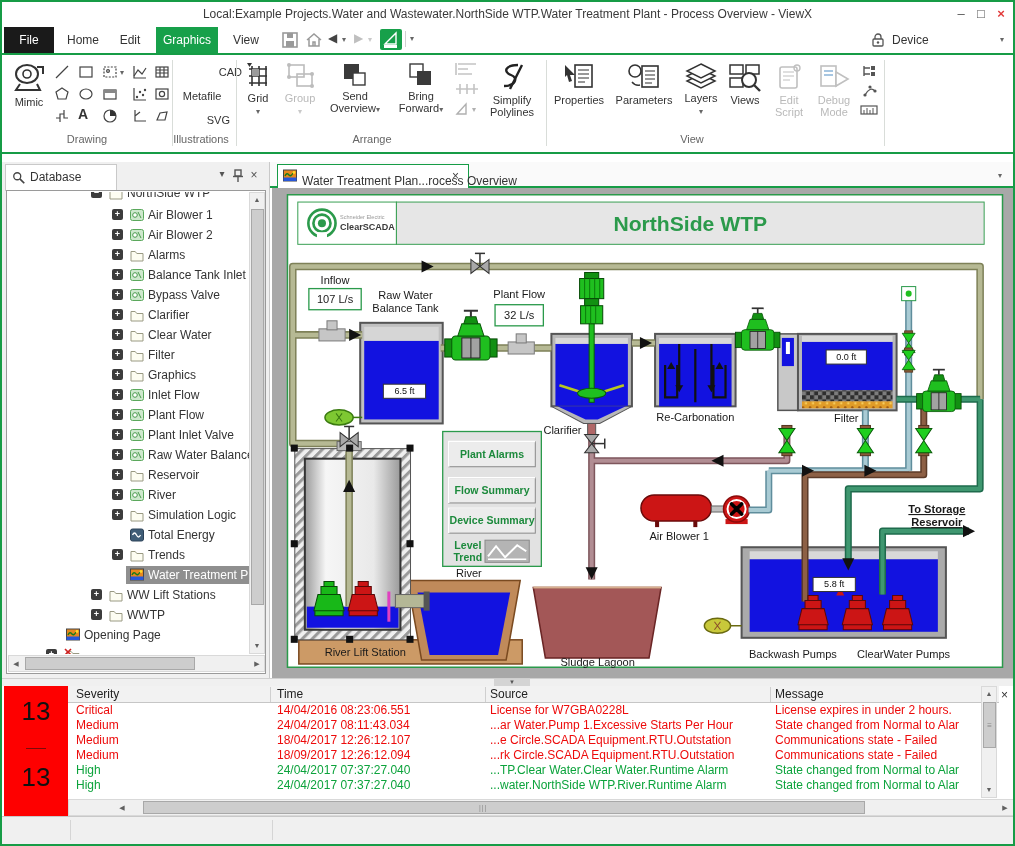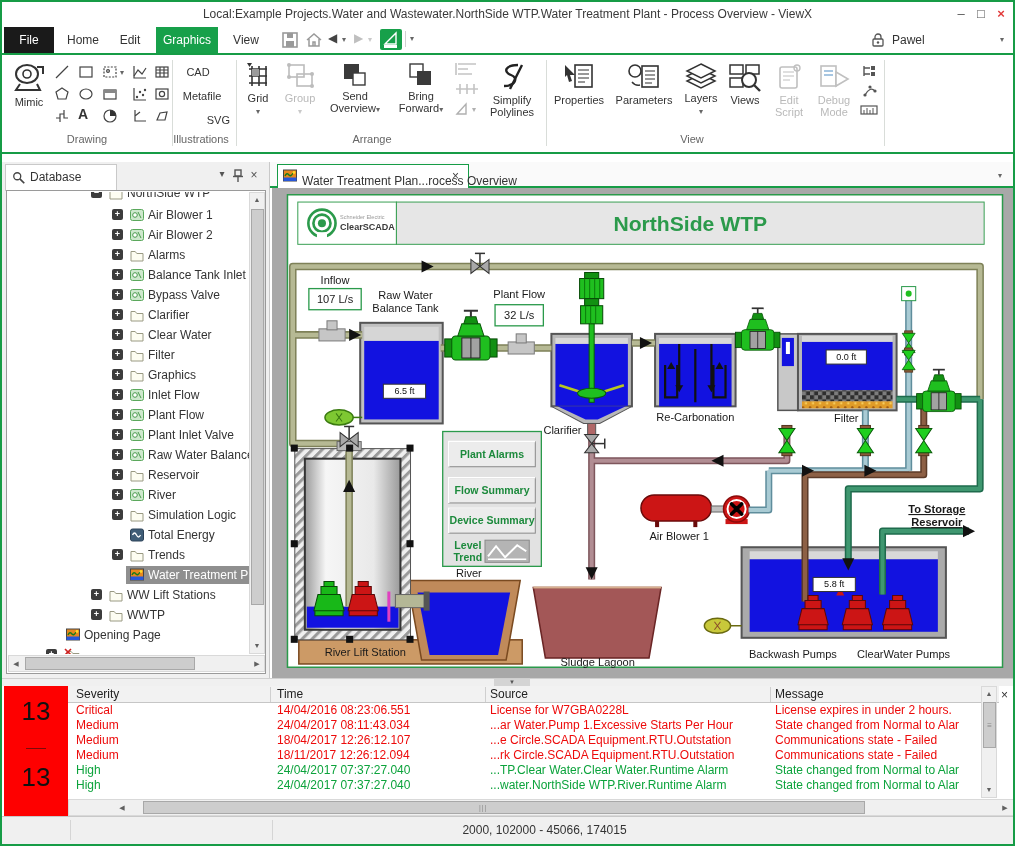--- a/index.html
+++ b/index.html
@@ -132,21 +132,21 @@
       </svg>
   </div>
   <div class="abs" style="left:403px;top:29px;width:1px;height:16px;background:#d0d0d0"></div>
   <div class="abs caret" style="left:408px;top:32px">▾</div>
 
   <svg class="abs" style="left:868px;top:30px;width:16px;height:16px" viewBox="0 0 16 16">
       <rect x="3" y="7" width="10" height="7" rx="1" fill="#fff" stroke="#555" stroke-width="1.3"></rect>
       <path d="M5,7 V5 a3,3 0 0 1 6,0 V7" fill="none" stroke="#555" stroke-width="1.3"></path>
       <circle cx="8" cy="10.5" r="1.2" fill="#555"></circle>
     </svg>
-  <div class="abs" style="left:890px;top:31px;font-size:12px;color:#333">Pawel</div>
+  <div class="abs" style="left:890px;top:31px;font-size:12px;color:#333">Device</div>
   <div class="abs caret" style="left:998px;top:33px">▾</div>
 
   <div id="ribbon" class="abs"></div>
 
   <div class="rbtn abs" style="left:6px;width:42px">
     <svg class="ric" width="34" height="32" viewBox="0 0 34 32">
         <ellipse cx="15" cy="12" rx="11" ry="9" fill="#fff" stroke="#333" stroke-width="2"></ellipse>
         <circle cx="15" cy="12" r="4" fill="none" stroke="#333" stroke-width="1.6"></circle>
         <path d="M25,5 h6 v7" fill="none" stroke="#333" stroke-width="2"></path>
         <path d="M8,22 l-4,6 h24 l-3,-6" fill="none" stroke="#333" stroke-width="2"></path>
@@ -204,21 +204,21 @@
     </svg>
   <svg class="abs" style="left:130px;top:106px" width="16" height="16">
       <path class="sic" d="M3,2 V13 H14 M3,8 L8,4"></path>
     </svg>
   <svg class="abs" style="left:152px;top:106px" width="16" height="16">
       <polygon class="sic" points="3,12 6,5 13,4 11,12"></polygon>
     </svg>
   <div class="rglabel abs" style="left:30px;width:110px">Drawing</div>
   <div class="rsep abs" style="left:170px"></div>
 
-  <div class="abs tinytxt" style="left:168px;top:64px;width:56px;text-align:center">CAD</div>
+  <div class="abs tinytxt" style="left:184px;top:64px;width:56px;text-align:right">CAD</div>
   <div class="abs tinytxt" style="left:172px;top:88px;width:56px;text-align:center">Metafile</div>
   <div class="abs tinytxt" style="left:172px;top:112px;width:56px;text-align:right">SVG</div>
   <div class="rglabel abs" style="left:166px;width:66px">Illustrations</div>
   <div class="rsep abs" style="left:234px"></div>
 
   <div class="rbtn abs" style="left:238px;width:36px">
     <svg class="ric" width="26" height="28" viewBox="0 0 26 28">
         <path d="M4,7 H22 M4,14 H22 M4,21 H22 M7,4 V24 M14,4 V24 M21,4 V24" stroke="#333" stroke-width="1.6" fill="none"></path>
         <rect x="7" y="7" width="7" height="7" fill="#9a9a9a"></rect>
         <path d="M2,1 l5,0 -2.5,4 z" fill="#333"></path>
@@ -890,21 +890,21 @@
         <span class="c4">State changed from Normal to Alar</span>
     </div>
     <div class="arow red" style="top:47px">
       <span class="c1">Medium</span>
         <span class="c2">18/04/2017 12:26:12.107</span>
         <span class="c3">...e Circle.SCADA Equipment.RTU.Outstation</span>
         <span class="c4">Communications state - Failed</span>
     </div>
     <div class="arow red" style="top:62px">
       <span class="c1">Medium</span>
-        <span class="c2">18/11/2017 12:26:12.094</span>
+        <span class="c2">18/09/2017 12:26:12.094</span>
         <span class="c3">...rk Circle.SCADA Equipment.RTU.Outstation</span>
         <span class="c4">Communications state - Failed</span>
     </div>
     <div class="arow grn" style="top:77px">
       <span class="c1">High</span>
         <span class="c2">24/04/2017 07:37:27.040</span>
         <span class="c3">...TP.Clear Water.Clear Water.Runtime Alarm</span>
         <span class="c4">State changed from Normal to Alar</span>
     </div>
     <div class="arow grn" style="top:92px">
@@ -925,17 +925,16 @@
       <div class="sbarrow" style="left:46px;top:1px">◀</div>
       <div class="sbthumb" style="left:74px;top:1px;width:722px;height:13px"></div>
       <div class="abs" style="left:410px;top:4px;font-size:7px;color:#8a8a8a;letter-spacing:1px">|||</div>
       <div class="sbarrow" style="right:2px;top:1px">▶</div>
     </div>
   </div>
 
   <div id="statusbar" class="abs">
     <div class="abs" style="left:68px;top:3px;width:1px;height:20px;background:#d5d5d5"></div>
     <div class="abs" style="left:270px;top:3px;width:1px;height:20px;background:#d5d5d5"></div>
-    <div class="abs" style="left:270px;top:6px;width:545px;text-align:center">2000, 102000 - 45066, 174015</div>
   </div>
   <div id="greenbase" class="abs"></div>
 
 </div>
 
 </body></html>

